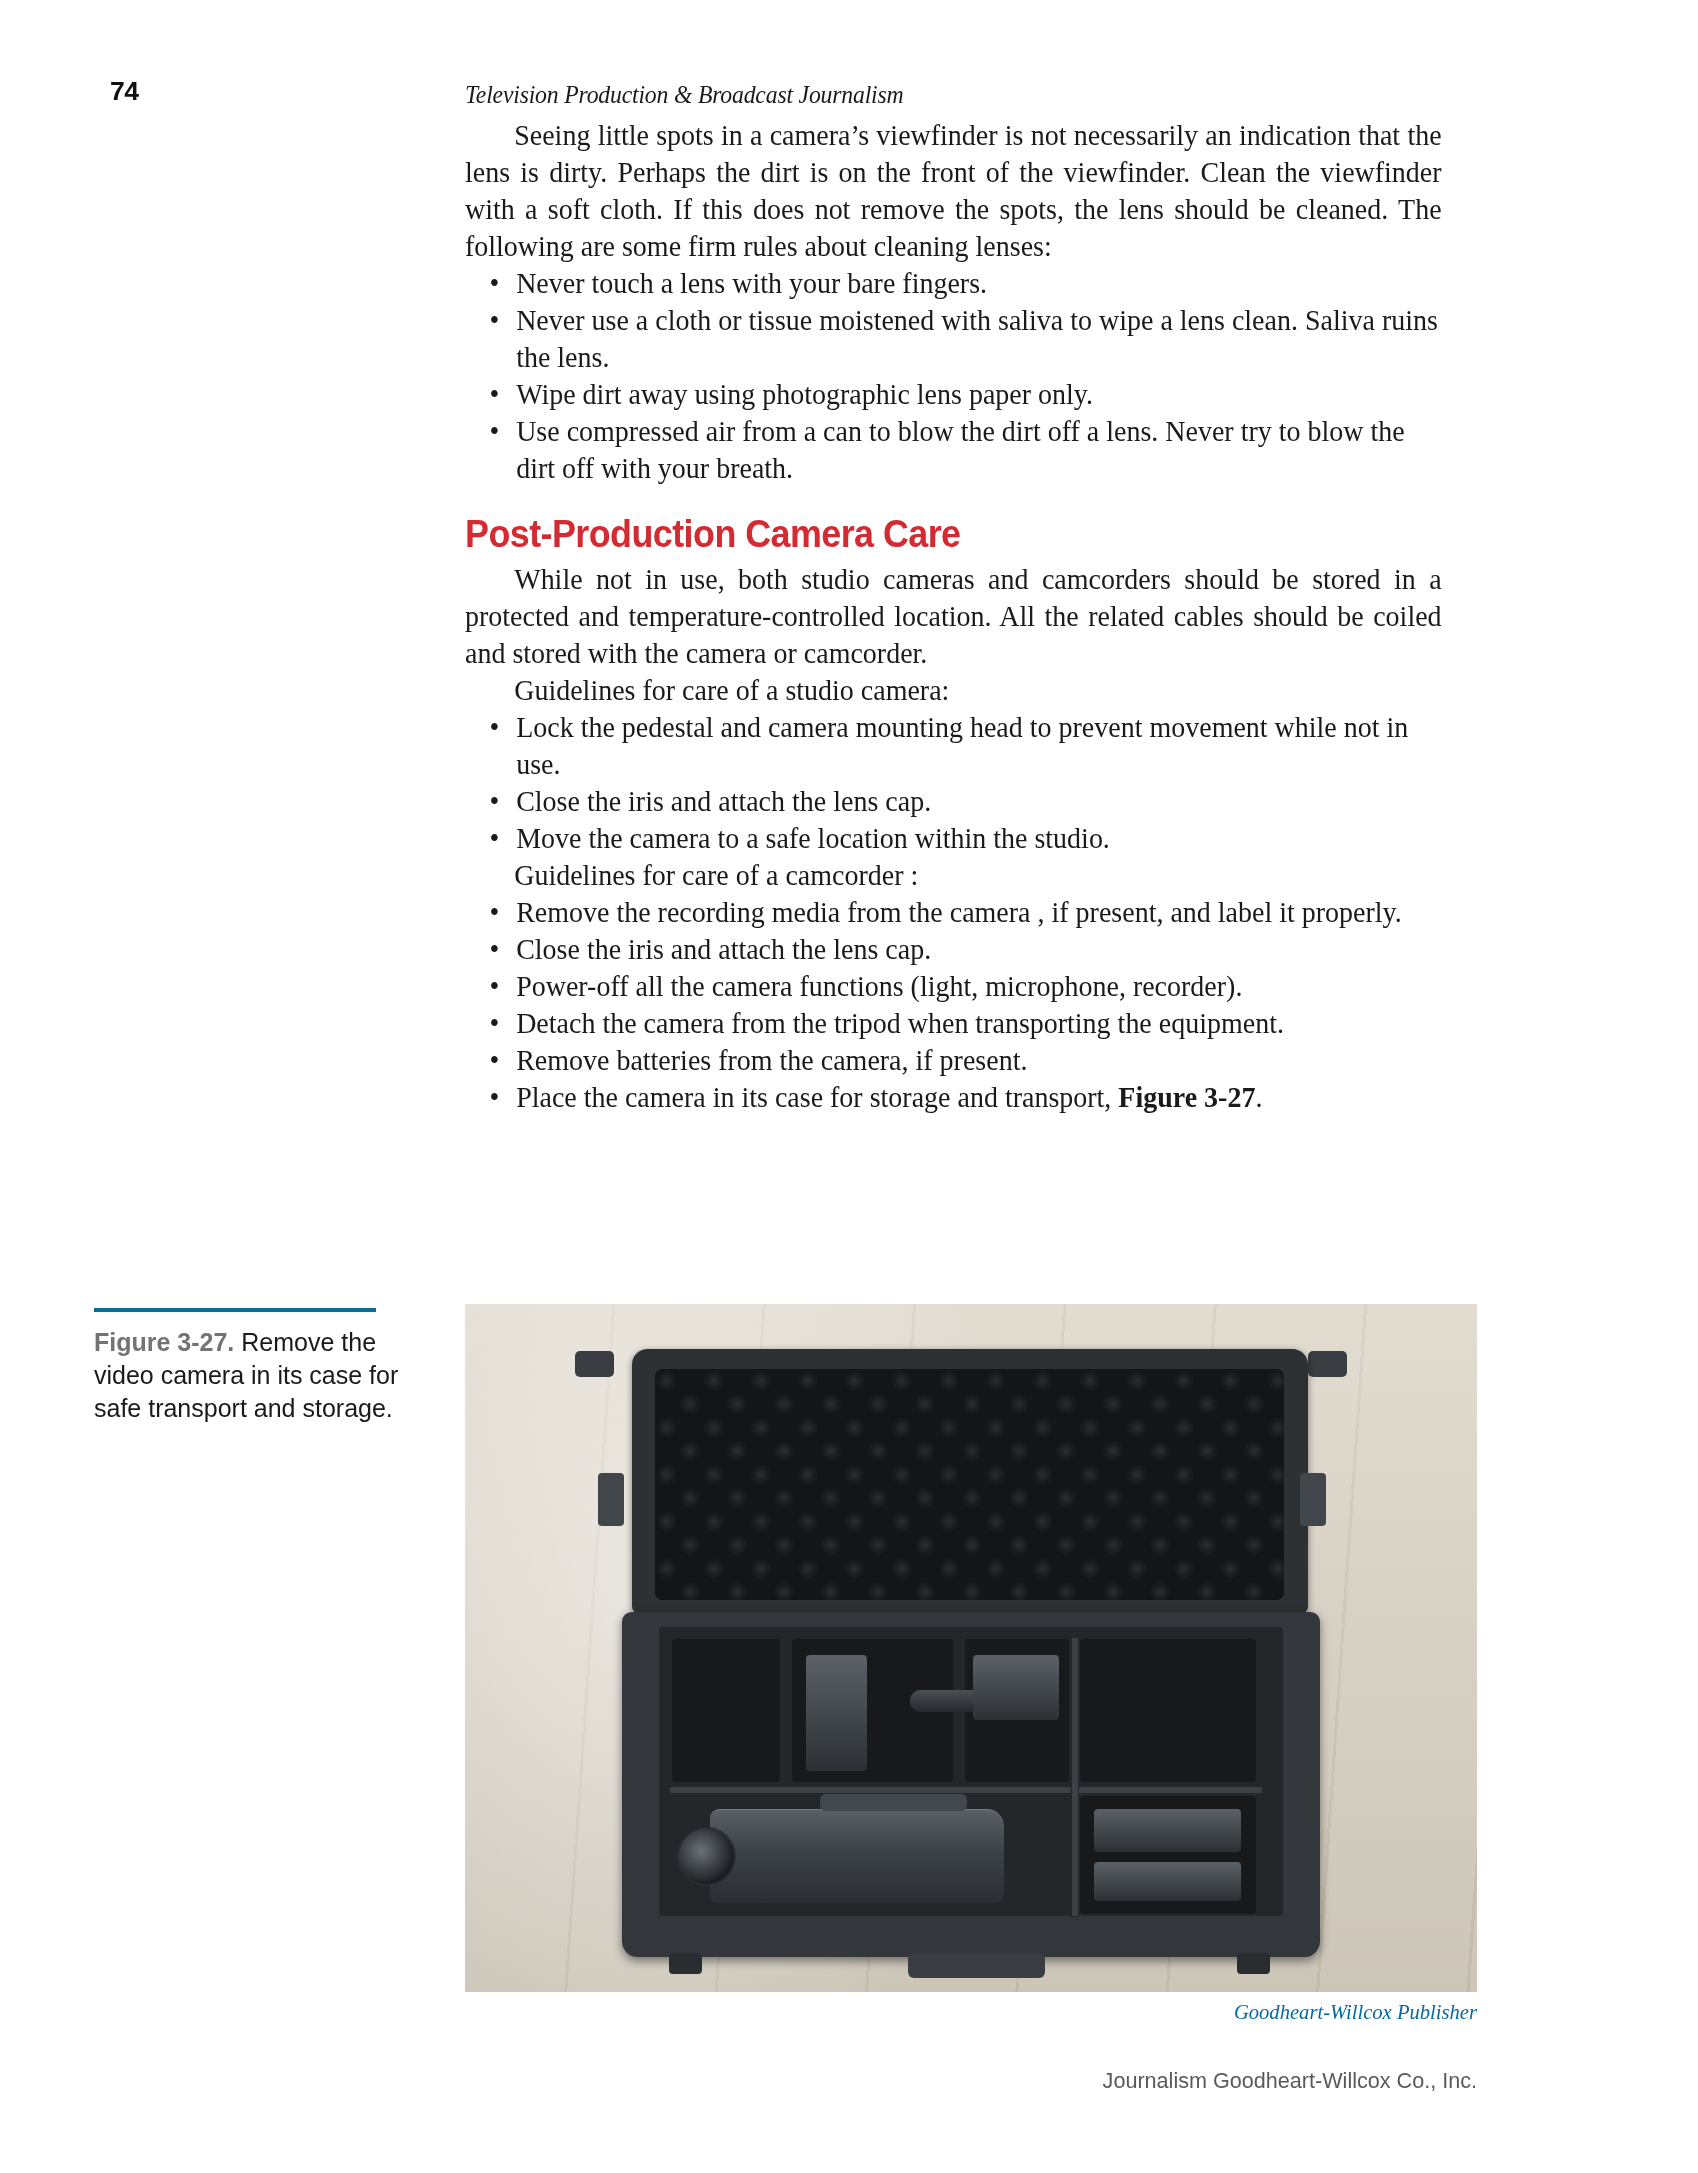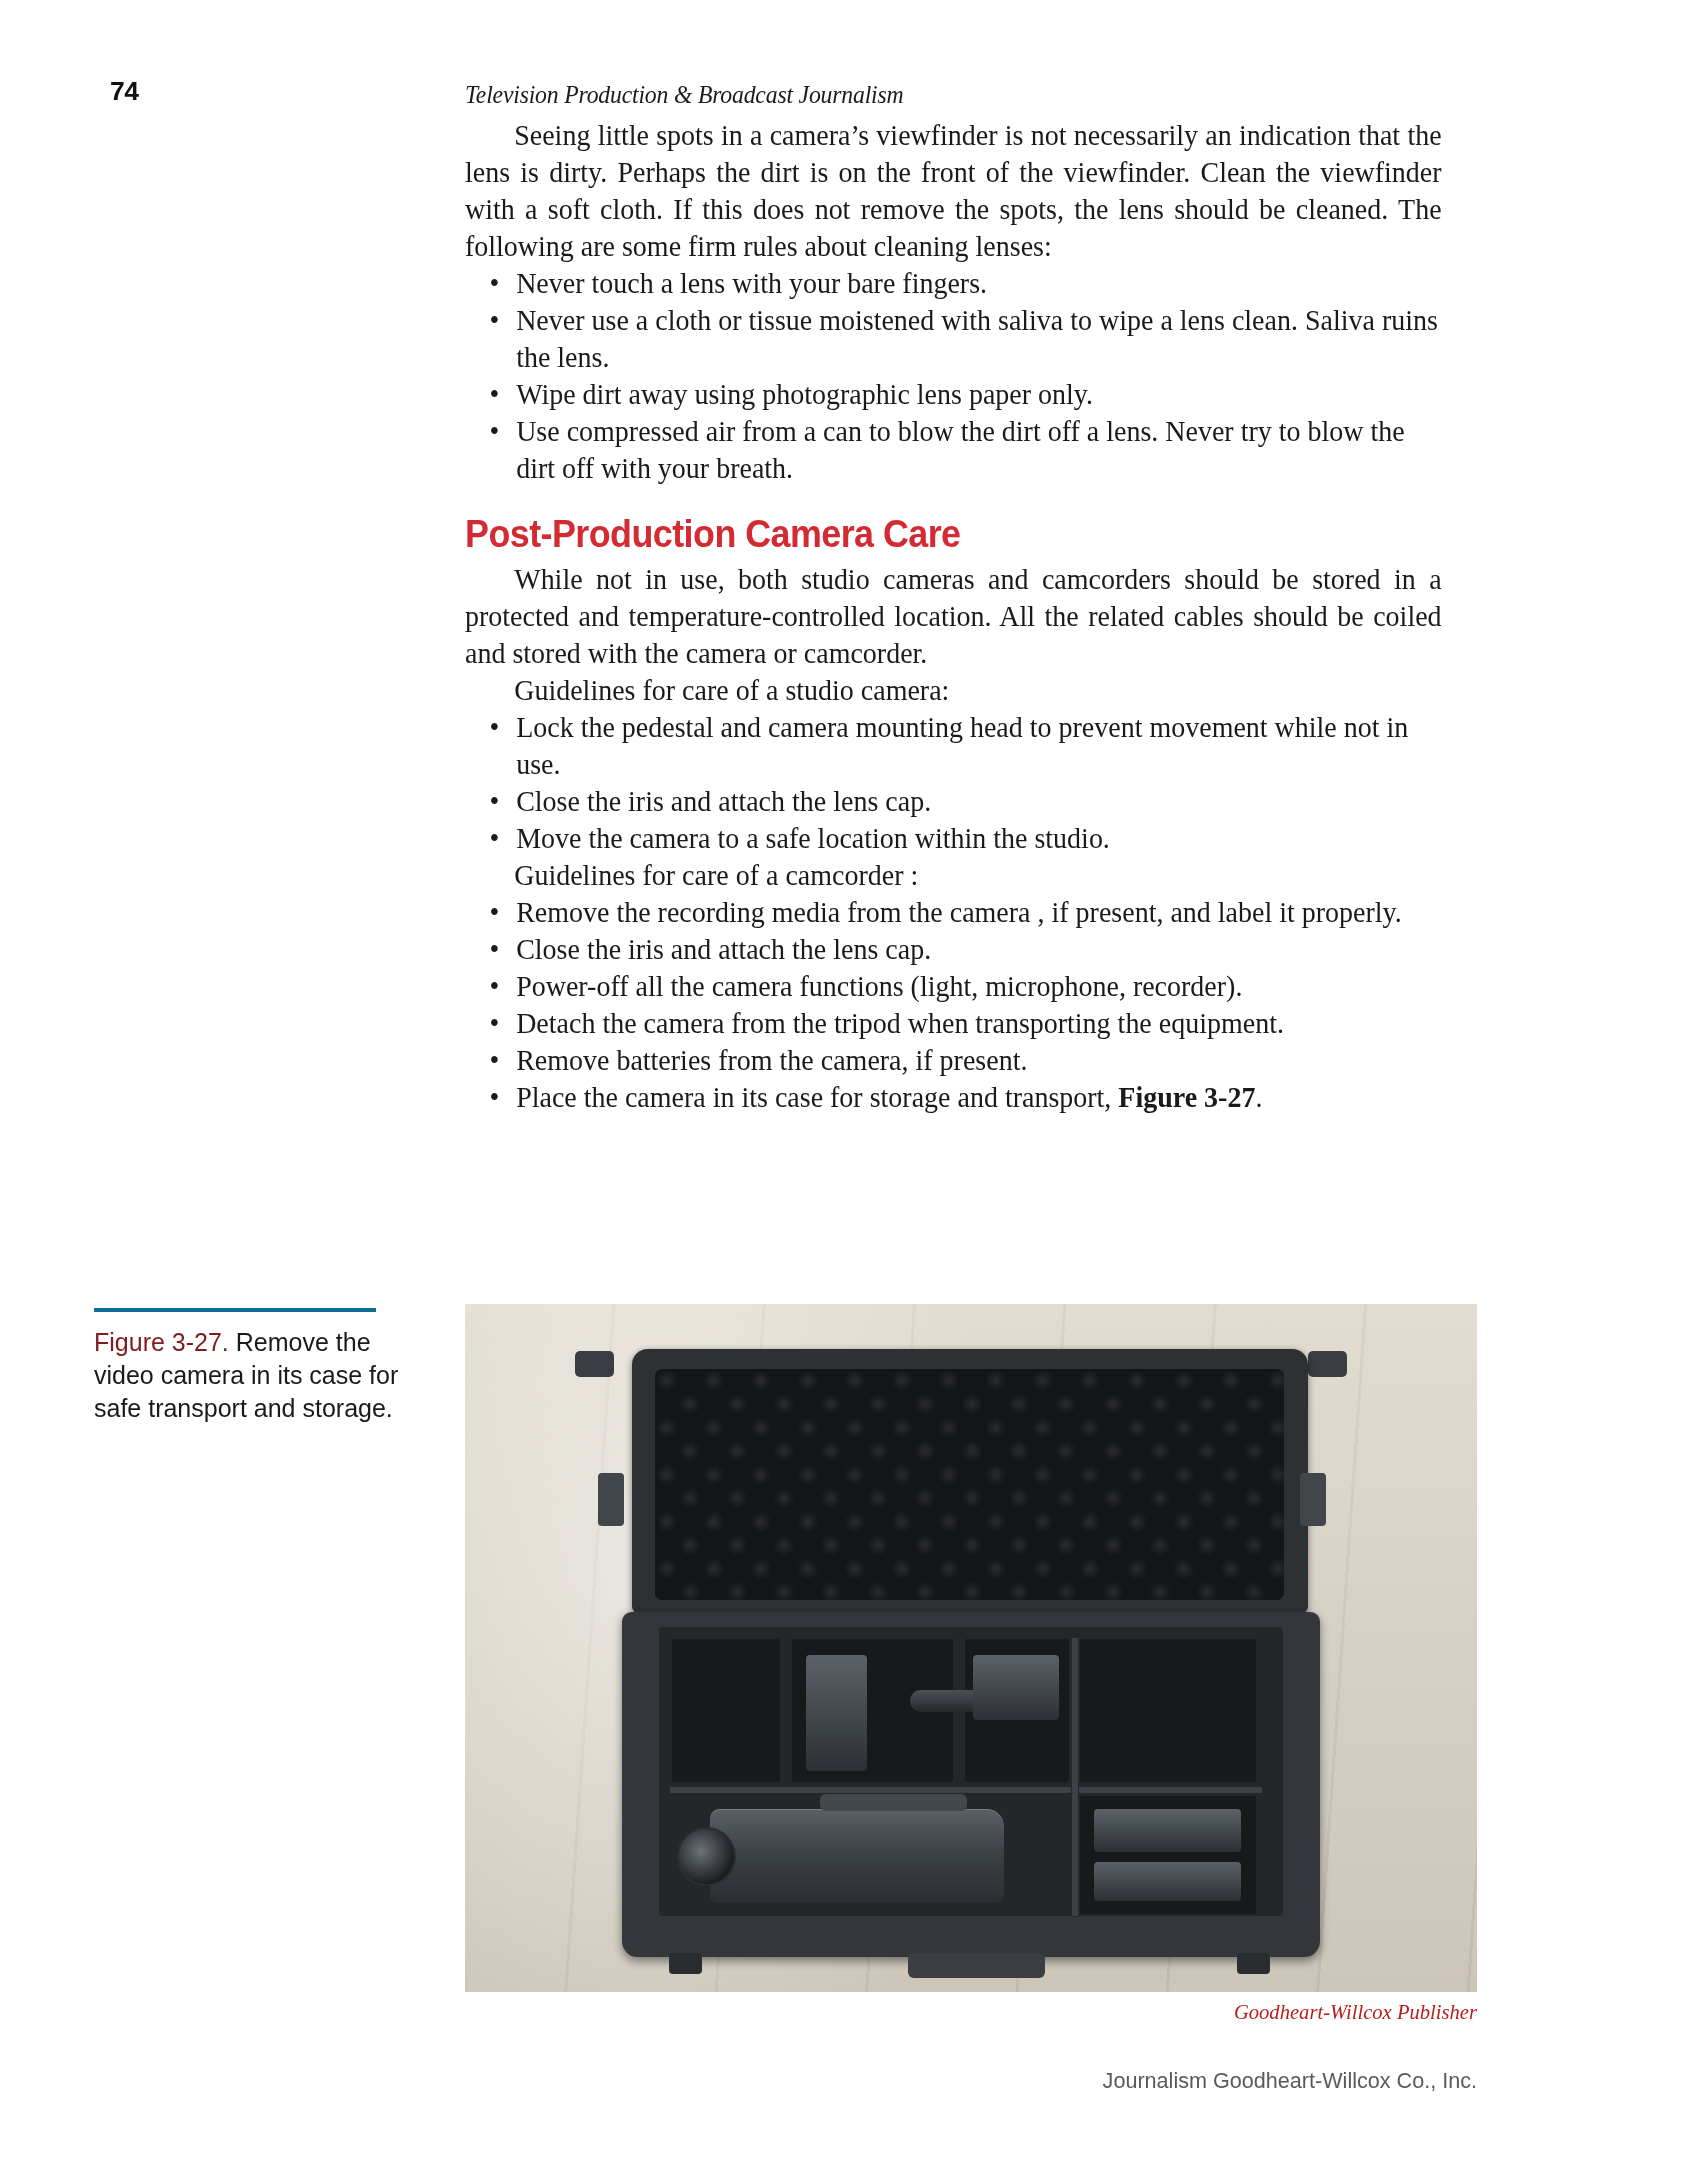--- a/index.html
+++ b/index.html
@@ -121,22 +121,22 @@
     background: #0A6E96;
     margin-bottom: 13.7px;
   }
   .caption-text {
     font-family: "Liberation Sans", sans-serif;
     font-size: 25px;
     line-height: 33px;
     color: #1a1a1a;
   }
   .caption-text .fignum {
-    font-weight: normal;
-    color: #7f1d1d;
+    font-weight: bold;
+    color: #737373;
   }
 
   
   .figure-photo {
     position: absolute;
     left: 465px;
     top: 1304px;
     width: 1012px;
     height: 688px;
     overflow: hidden;
@@ -314,21 +314,21 @@
 
   .photo-credit {
     position: absolute;
     left: 465px;
     top: 2001px;
     width: 1012px;
     text-align: right;
     font-family: "Liberation Serif", serif;
     font-style: italic;
     font-size: 20.6px;
-    color: #b91c1c;
+    color: #0369a1;
   }
 
   .footer-copyright {
     position: absolute;
     left: 465px;
     top: 2068px;
     width: 1012px;
     text-align: right;
     font-family: "Liberation Sans", sans-serif;
     font-size: 21.6px;

